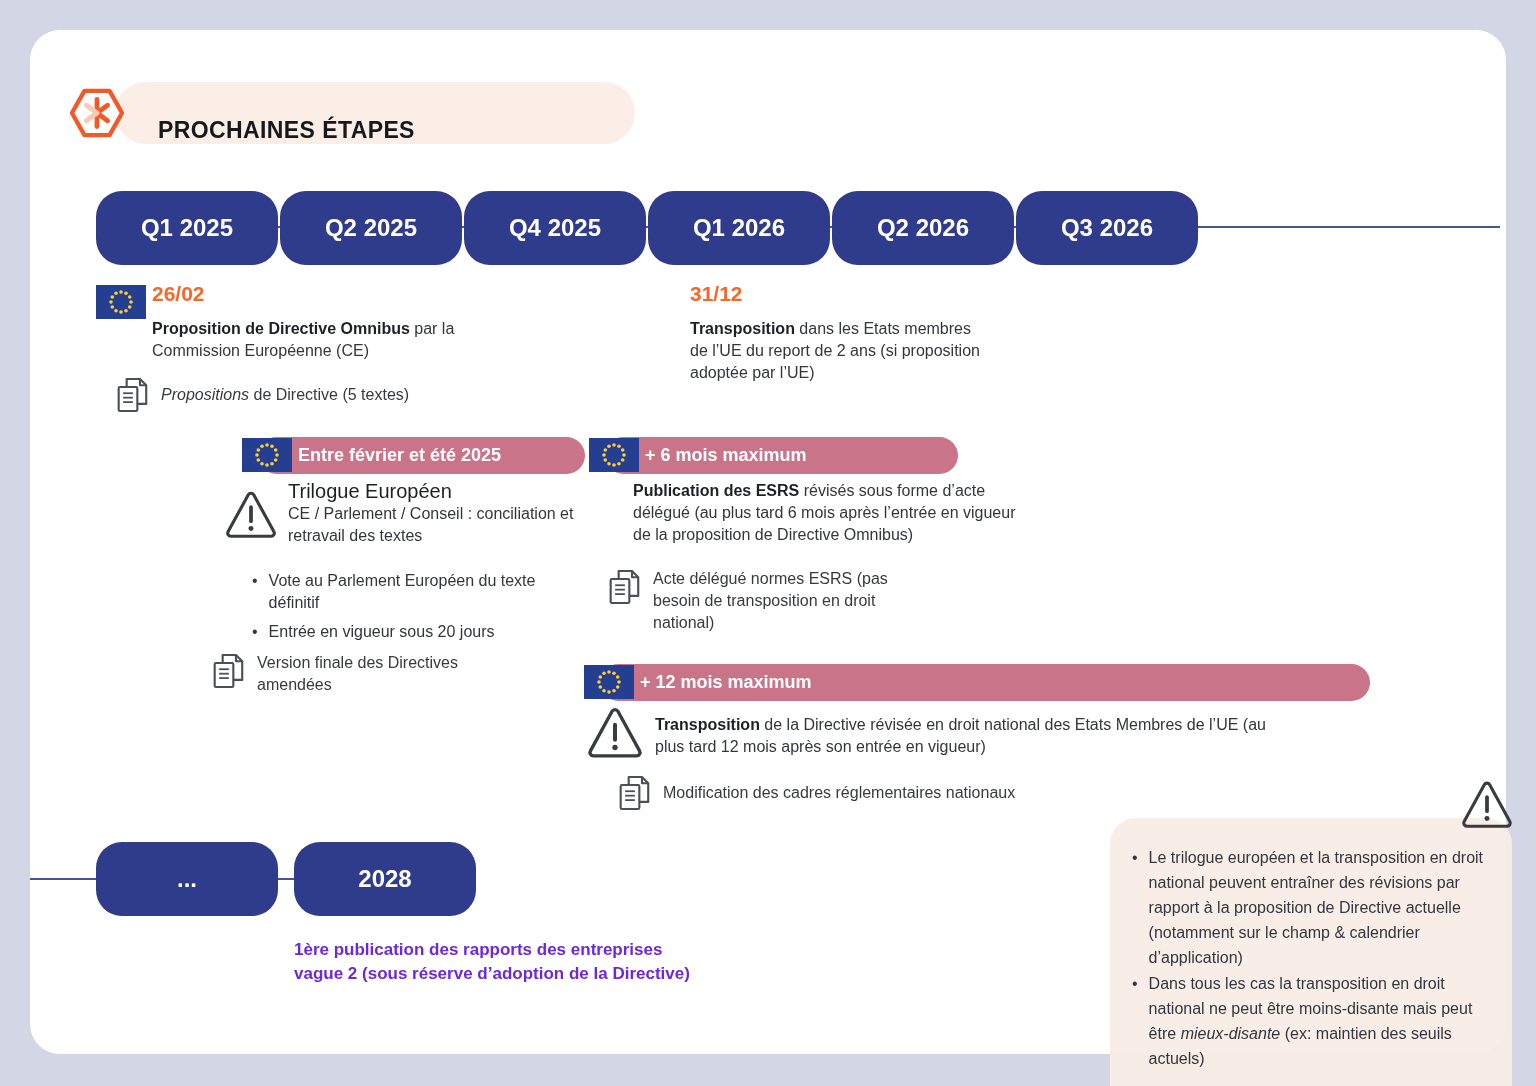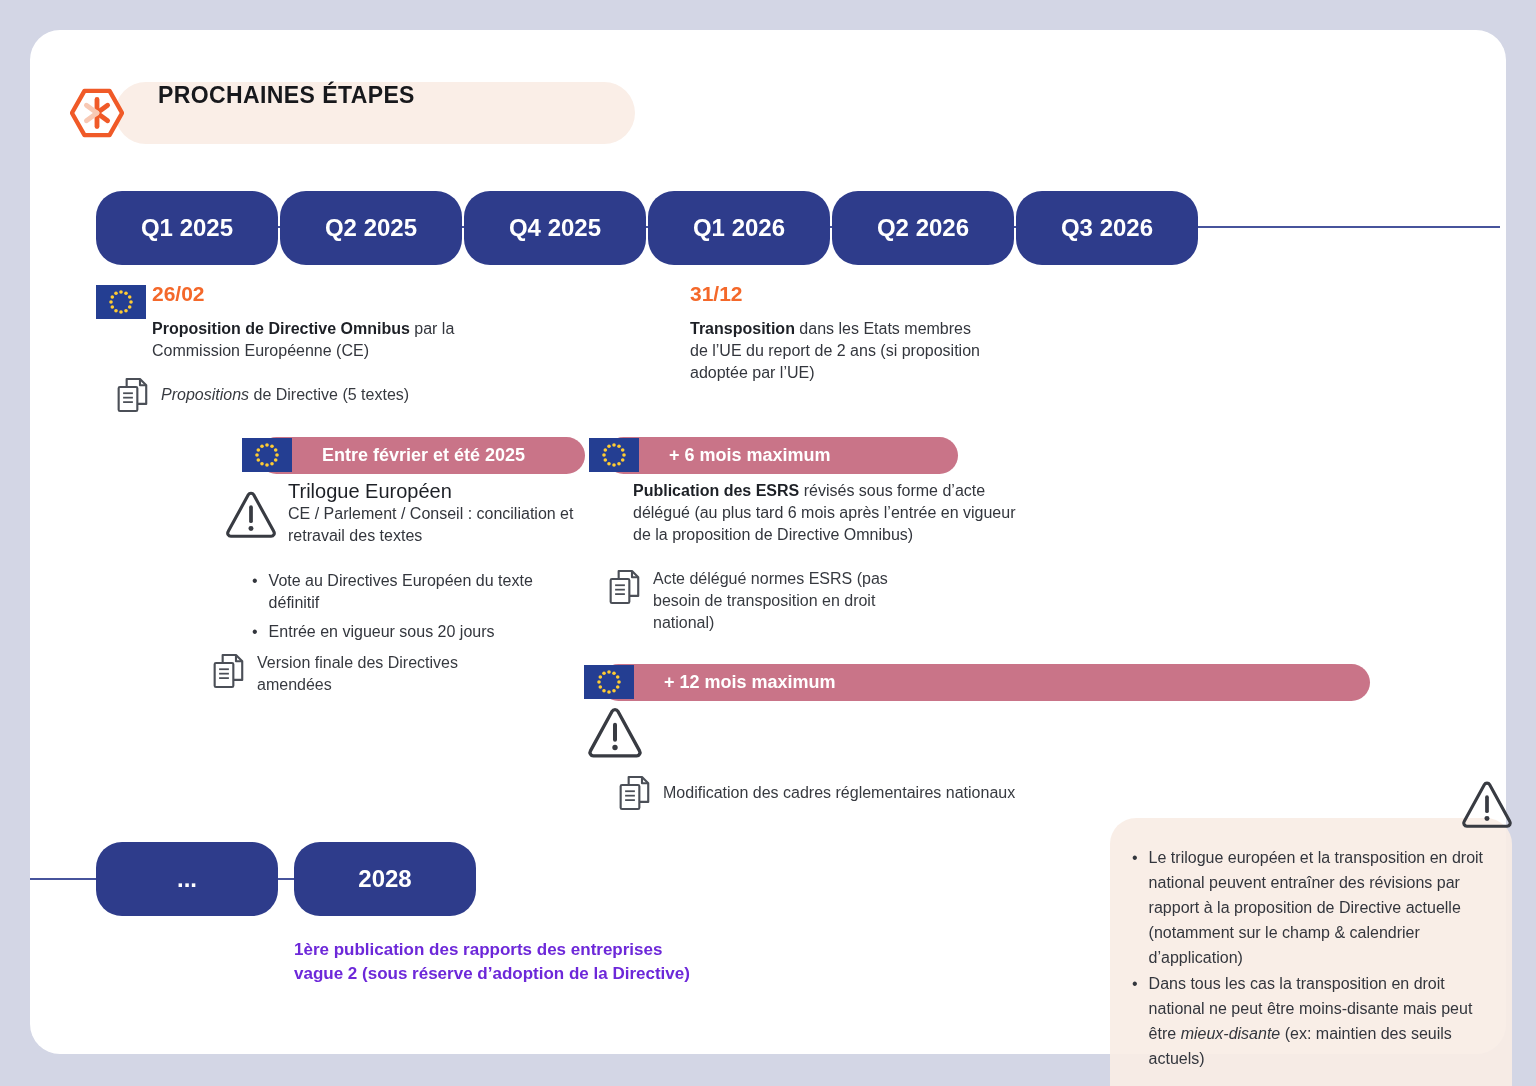--- a/index.html
+++ b/index.html
@@ -10,21 +10,21 @@
     --text-dark:#1d2026; --text-body:#33363d;
   }
   *{box-sizing:border-box;margin:0;padding:0}
   html,body{background:var(--page-background)}
   .page{position:relative;width:1536px;height:1086px;overflow:hidden;
         background:var(--page-background);font-family:"Liberation Sans",sans-serif;color:var(--text-body)}
   .card{position:absolute;left:30px;top:30px;width:1476px;height:1024px;background:#fff;border-radius:30px}
 
   
   .hdr-pill{position:absolute;left:85px;top:52px;width:520px;height:62px;border-radius:31px;
-            background:var(--header-pill);display:flex;align-items:flex-start;padding-left:43px}
+            background:var(--header-pill);display:flex;align-items:flex-end;padding-left:43px}
   .hdr-title{font-size:23px;font-weight:700;color:#17181c;letter-spacing:.4px}
   .hdr-hex{position:absolute;left:40px;top:54px;width:54px;height:58px}
 
   
   .quarters{position:absolute;left:66px;top:161px;display:flex;gap:2px;z-index:2}
   .qbox{width:182px;height:74px;border-radius:26px;background:var(--navy);color:#fff;
         font-weight:700;font-size:24px;display:flex;align-items:center;justify-content:center}
   .hline{position:absolute;height:2px;background:var(--timeline-line);z-index:1}
   .line-top{left:70px;right:6px;top:196px}
   .line-bottom{left:0;top:848px;width:440px}
@@ -34,21 +34,21 @@
   
   .date{position:absolute;font-size:21px;font-weight:700;color:var(--date-orange)}
   .para{position:absolute;font-size:16px;line-height:22px;color:var(--text-body)}
   .para b{color:var(--text-dark)}
   .flag{display:inline-block;width:50px;height:34px;flex:none}
   .flag-abs{position:absolute;width:50px;height:34px}
 
   
   .banner{position:absolute;height:37px;border-radius:19px;background:var(--pink)}
   .banner .flag{position:absolute;left:-16px;top:1px}
-  .banner .blabel{display:block;margin-left:64px;line-height:37px;color:#fff;font-weight:700;font-size:18px}
+  .banner .blabel{display:block;margin-left:40px;line-height:37px;color:#fff;font-weight:700;font-size:18px}
 
   .warn{position:absolute}
   .warn svg,.flag svg,.flag-abs svg,.doc-icon svg,.hdr-hex svg{display:block;width:100%;height:100%}
 
   .docrow{position:absolute;display:flex;gap:13px;align-items:flex-start}
   .docrow.center{align-items:center}
   .doc-icon{width:32px;height:38px;flex:none}
   .docrow .dtext{font-size:16px;line-height:22px;color:#373a40}
 
   .bullets{position:absolute}
@@ -164,21 +164,21 @@
           <path d="M23.4 4.5 a3 3 0 0 1 5.2 0 L48 40 a3 3 0 0 1 -2.6 4.5 H6.6 A3 3 0 0 1 4 40 Z" fill="none" stroke="#383b42" stroke-width="3" stroke-linejoin="round"></path>
           <line x1="26" y1="16.5" x2="26" y2="30" stroke="#383b42" stroke-width="3.6" stroke-linecap="round"></line>
           <circle cx="26" cy="37" r="2.4" fill="#383b42"></circle>
         </svg>
       </span>
     <div class="block-title" style="left:258px;top:450px">Trilogue Européen</div>
     <p class="para" style="left:258px;top:473px;width:330px">CE / Parlement / Conseil : conciliation et retravail des textes</p>
     <div class="bullets" style="left:222px;top:540px;width:330px">
       <div class="bullet">
           <span class="dot">•</span>
-          <span>Vote au Directives Européen du texte définitif</span>
+          <span>Vote au Parlement Européen du texte définitif</span>
         </div>
       <div class="bullet">
           <span class="dot">•</span>
           <span>Entrée en vigueur sous 20 jours</span>
         </div>
     </div>
     <div class="docrow" style="left:182px;top:622px;width:300px">
       <span class="doc-icon">
           <svg viewBox="0 0 36 42">
             <path d="M12 3 h15 l7 7 v21 h-22 z" fill="#fff" stroke="#4b4f57" stroke-width="2.4" stroke-linejoin="round"></path>
@@ -255,20 +255,21 @@
         </span>
       <span class="blabel">+ 12 mois maximum</span>
     </div>
     <span class="warn" style="left:556px;top:676px;width:58px;height:54px">
         <svg viewBox="0 0 52 48">
           <path d="M23.4 4.5 a3 3 0 0 1 5.2 0 L48 40 a3 3 0 0 1 -2.6 4.5 H6.6 A3 3 0 0 1 4 40 Z" fill="none" stroke="#383b42" stroke-width="3" stroke-linejoin="round"></path>
           <line x1="26" y1="16.5" x2="26" y2="30" stroke="#383b42" stroke-width="3.6" stroke-linecap="round"></line>
           <circle cx="26" cy="37" r="2.4" fill="#383b42"></circle>
         </svg>
       </span>
+    <p class="para" style="left:625px;top:684px;width:615px"><b>Transposition</b><span> de la Directive révisée en droit national des Etats Membres de l’UE (au plus tard 12 mois après son entrée en vigueur)</span></p>
     <div class="docrow center" style="left:588px;top:744px;width:480px">
       <span class="doc-icon">
           <svg viewBox="0 0 36 42">
             <path d="M12 3 h15 l7 7 v21 h-22 z" fill="#fff" stroke="#4b4f57" stroke-width="2.4" stroke-linejoin="round"></path>
             <path d="M27 3 v7 h7" fill="none" stroke="#4b4f57" stroke-width="2.4" stroke-linejoin="round"></path>
             <rect x="3" y="12" width="21" height="27" rx="1.5" fill="#fff" stroke="#4b4f57" stroke-width="2.4"></rect>
             <g stroke="#4b4f57" stroke-width="2">
               <line x1="8" y1="19" x2="19" y2="19"></line>
               <line x1="8" y1="24" x2="19" y2="24"></line>
               <line x1="8" y1="29" x2="19" y2="29"></line>

